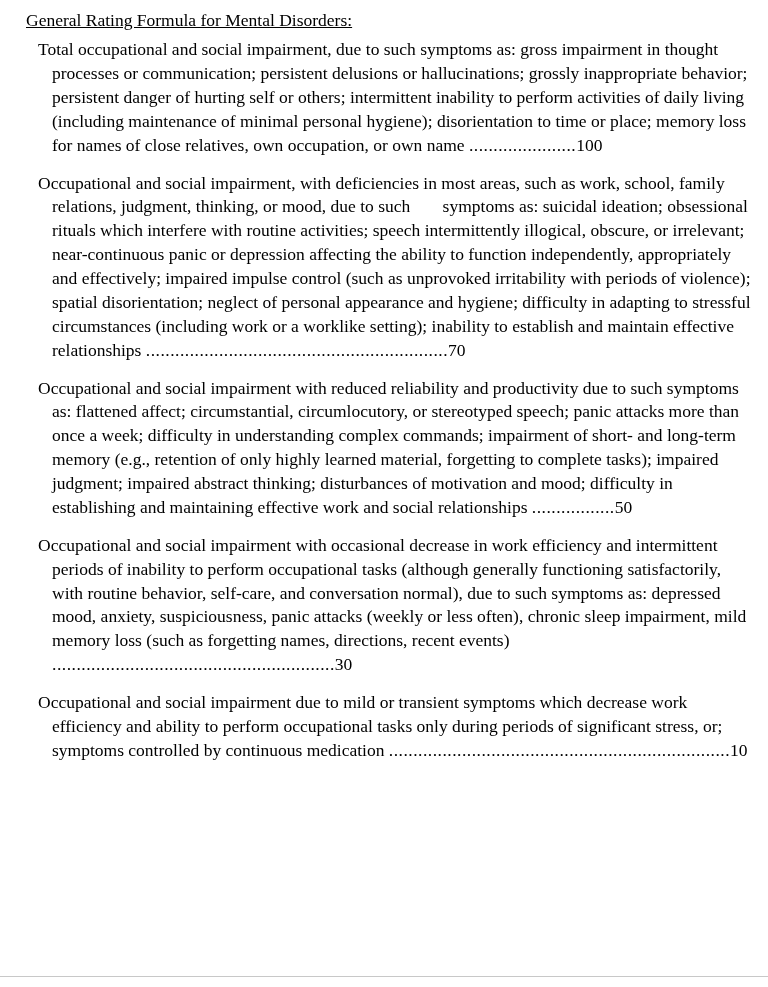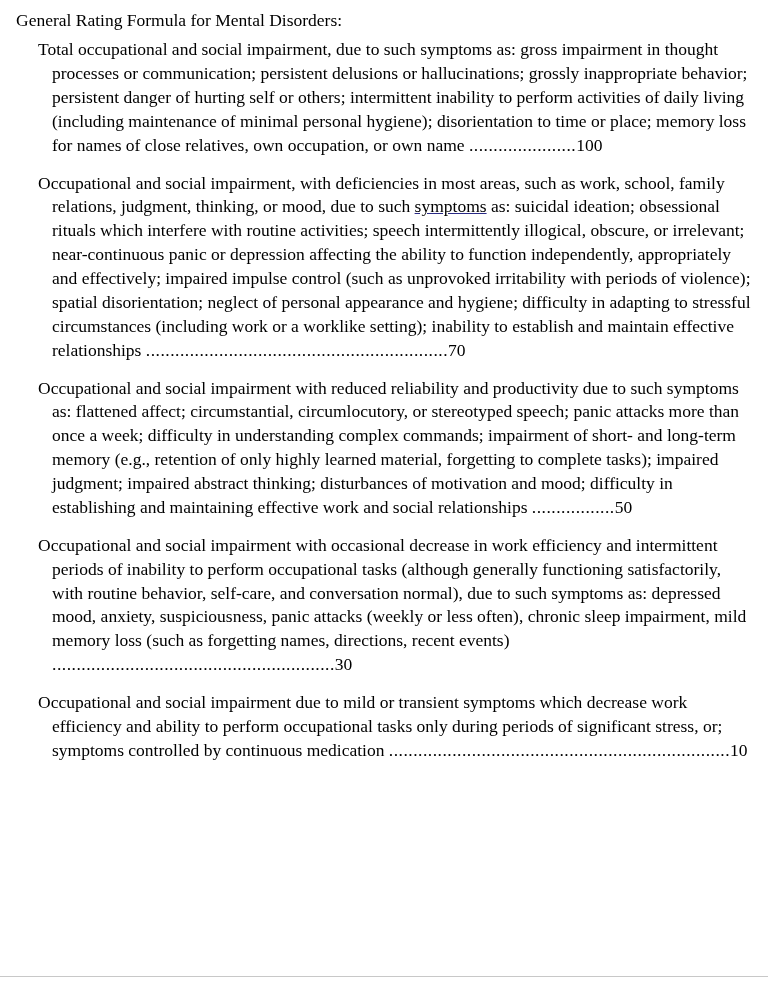--- a/index.html
+++ b/index.html
@@ -18,22 +18,23 @@
   .page {
     width: 768px;
     height: 987px;
     box-sizing: border-box;
     padding: 8px 16px 0 16px;
     position: relative;
   }
   .doc-title {
     font-size: 17.5px;
     line-height: 1.38;
-    margin: 0 0 6px 0;
+    margin: 0 0 6px 10px;
     padding-left: 0px;
+    text-decoration: underline;
   }
   .criteria-list {
     margin: 0;
     padding: 0;
     list-style: none;
   }
   .criterion {
     margin: 0 0 14px 0;
     padding: 0 0 0 36px;
     font-size: 17.5px;
@@ -47,22 +48,22 @@
     
   }
   .leader {
     letter-spacing: 0.5px;
   }
   .rating {
     white-space: nowrap;
     font-family: Liberation Serif, serif;
   }
   .u-underline {
-    text-decoration: underline;
     text-decoration-color: #2a2a86;
+    margin-left: 28px;
   }
   .bottom-rule {
     position: absolute;
     left: 0;
     right: 0;
     bottom: 10px;
     height: 1px;
     background: #c8c8c8;
   }
 </style>

